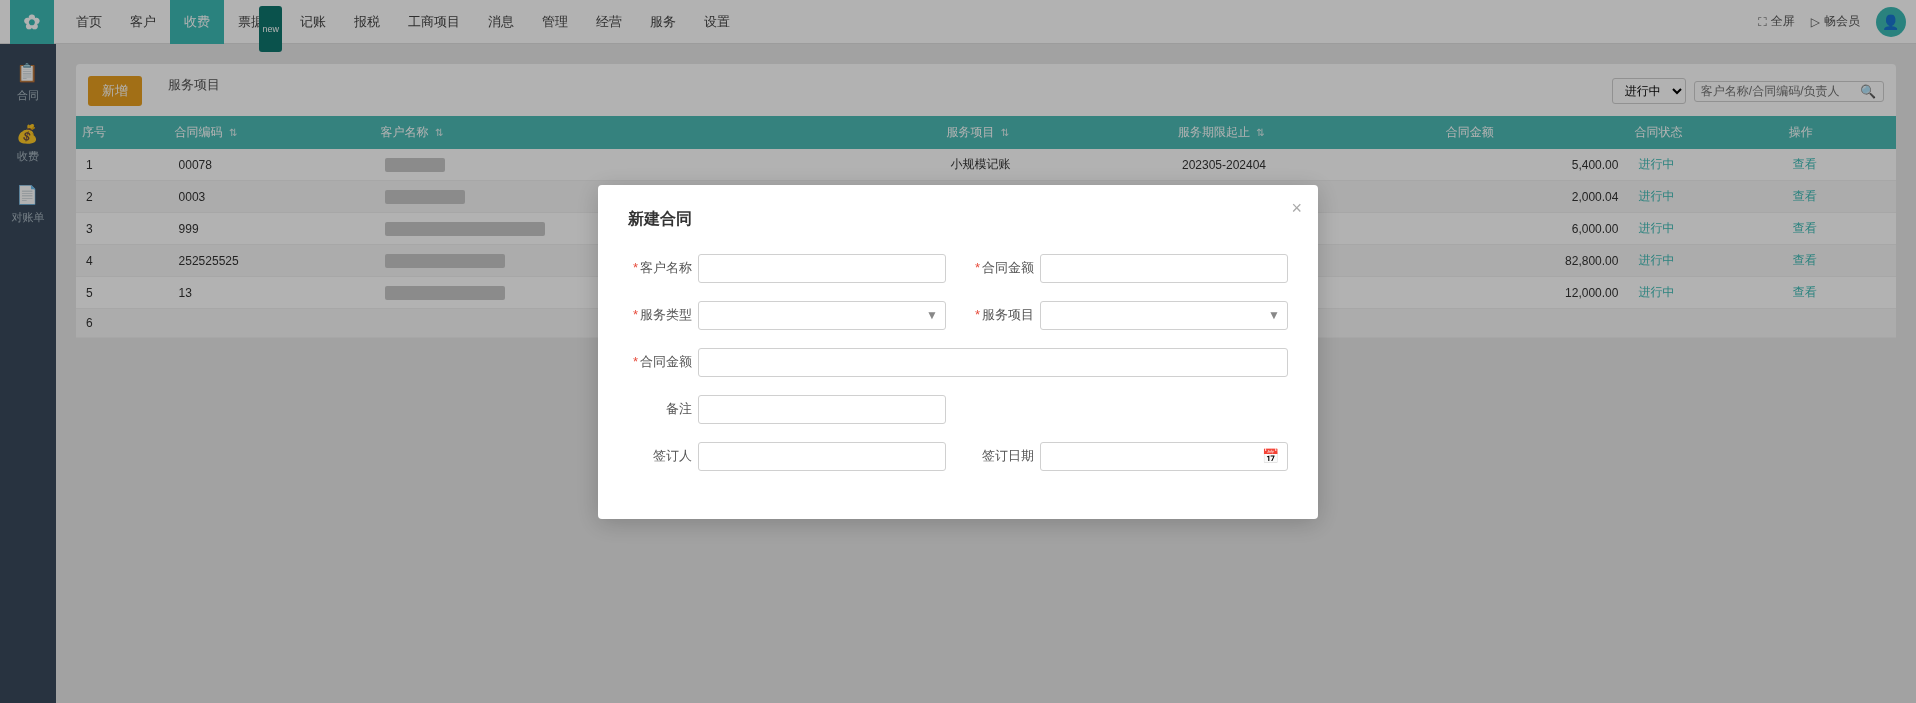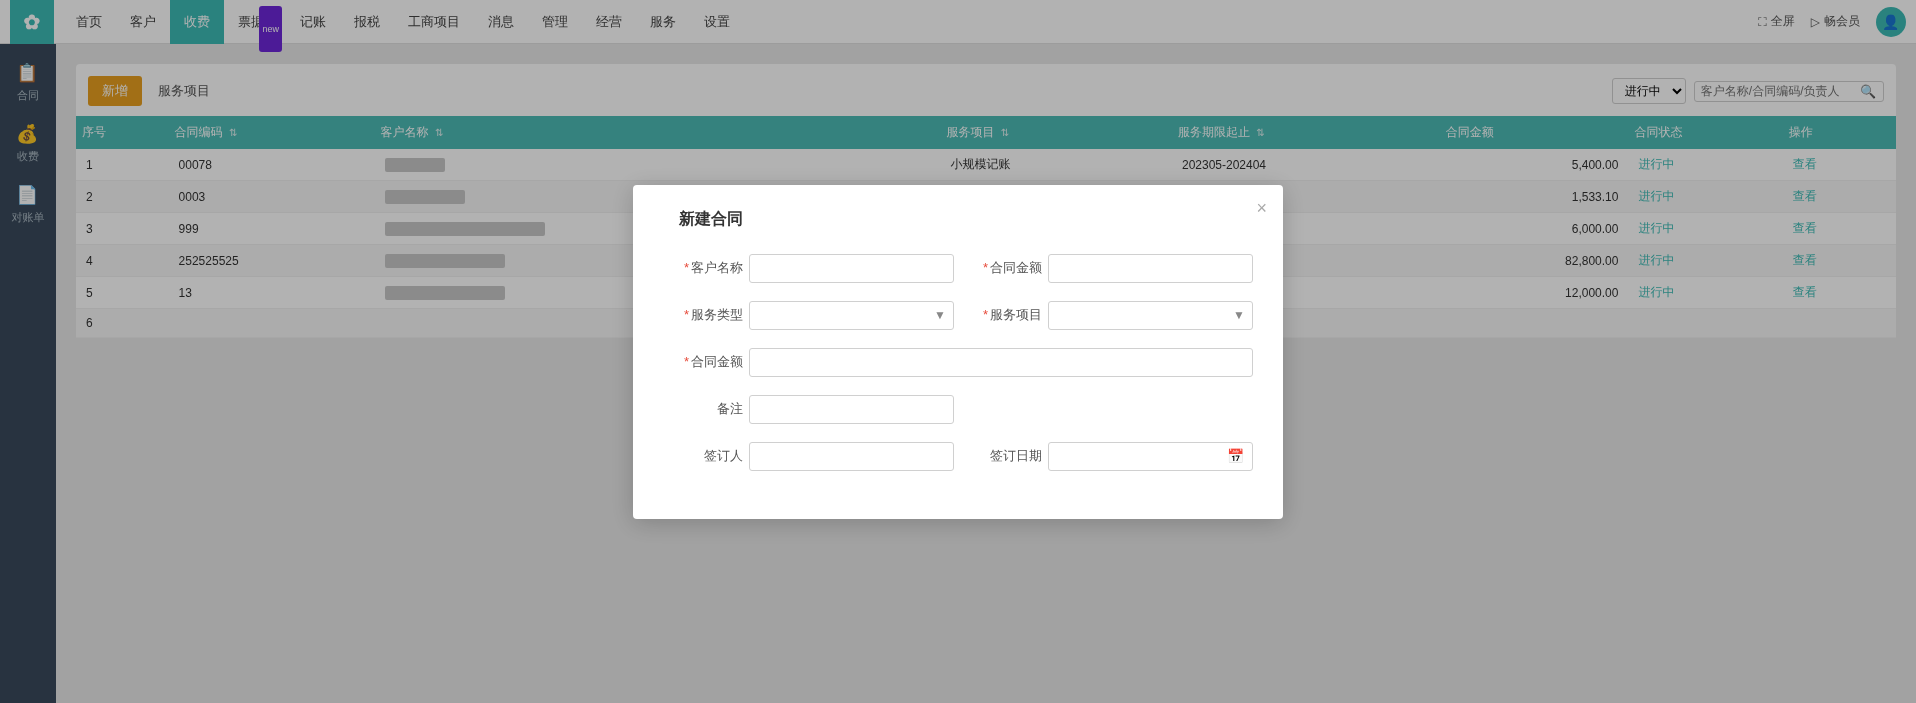--- a/index.html
+++ b/index.html
@@ -20,21 +20,21 @@
     }
     .logo-icon { color: #fff; font-size: 20px; font-weight: bold; }
     .nav-item {
       padding: 0 14px; height: 44px; line-height: 44px;
       color: #444; cursor: pointer; white-space: nowrap;
       position: relative;
     }
     .nav-item.active { background: #3dbbb5; color: #fff; }
     .nav-item .new-badge {
       position: absolute; top: 6px; right: 4px;
-      background: #6d28d9; color: #fff; font-size: 9px;
+      background: #0f766e; color: #fff; font-size: 9px;
       padding: 1px 3px; border-radius: 3px;
     }
     .nav-right {
       margin-left: auto; display: flex; align-items: center; gap: 16px;
     }
     .nav-right-btn {
       display: flex; align-items: center; gap: 4px;
       color: #555; cursor: pointer; font-size: 12px;
     }
     .avatar {
@@ -59,21 +59,21 @@
     .sidebar-item .si-label { font-size: 11px; }
 
     
     .main-content {
       flex: 1; padding: 20px; overflow: auto; background: #e8e8e8;
     }
 
     
     .table-area { background: #fff; border-radius: 4px; }
     .table-toolbar {
-      display: flex; align-items: center; gap: 16px;
+      display: flex; gap: 26px;
       padding: 12px 12px 0 12px;
     }
     .btn-new {
       background: #e8a020; color: #fff; border: none;
       padding: 6px 14px; border-radius: 3px; cursor: pointer; font-size: 13px;
     }
     .toolbar-label { color: #555; font-size: 13px; }
     .toolbar-right { margin-left: auto; display: flex; align-items: center; gap: 8px; }
     .status-select {
       padding: 4px 8px; border: 1px solid #d0d0d0; border-radius: 3px;
@@ -108,21 +108,21 @@
     
     .overlay {
       position: fixed; top: 0; left: 0; right: 0; bottom: 0;
       background: rgba(0,0,0,0.3); z-index: 100;
       display: flex; align-items: center; justify-content: center;
     }
 
     
     .modal {
       background: #fff; border-radius: 4px;
-      width: 650px; padding: 24px 30px 30px 46px;
+      width: 720px; padding: 24px 30px 30px 30px;
       position: relative; box-shadow: 0 4px 24px rgba(0,0,0,0.2);
     }
     .modal-title {
       font-size: 16px; font-weight: bold; color: #333;
       margin-bottom: 24px;
     }
     .modal-close {
       position: absolute; top: 14px; right: 16px;
       font-size: 18px; color: #aaa; cursor: pointer; line-height: 1;
     }
@@ -275,21 +275,21 @@
       <td style="text-align:right;">5,400.00</td>
       <td><span class="status-badge">进行中</span></td>
       <td><span class="action-link">查看</span></td>
     </tr>
             <tr>
       <td>2</td>
       <td>0003</td>
       <td><span class="blurred-text" style="width:80px;">████████</span></td>
       <td>小规模记账</td>
       <td>202305-202404</td>
-      <td style="text-align:right;">1,533.10</td>
+      <td style="text-align:right;">2,000.04</td>
       <td><span class="status-badge">进行中</span></td>
       <td><span class="action-link">查看</span></td>
     </tr>
             <tr>
       <td>3</td>
       <td>999</td>
       <td><span class="blurred-text" style="width:160px;">████</span></td>
       <td>小规模记账</td>
       <td>202305-202404</td>
       <td style="text-align:right;">6,000.00</td>

